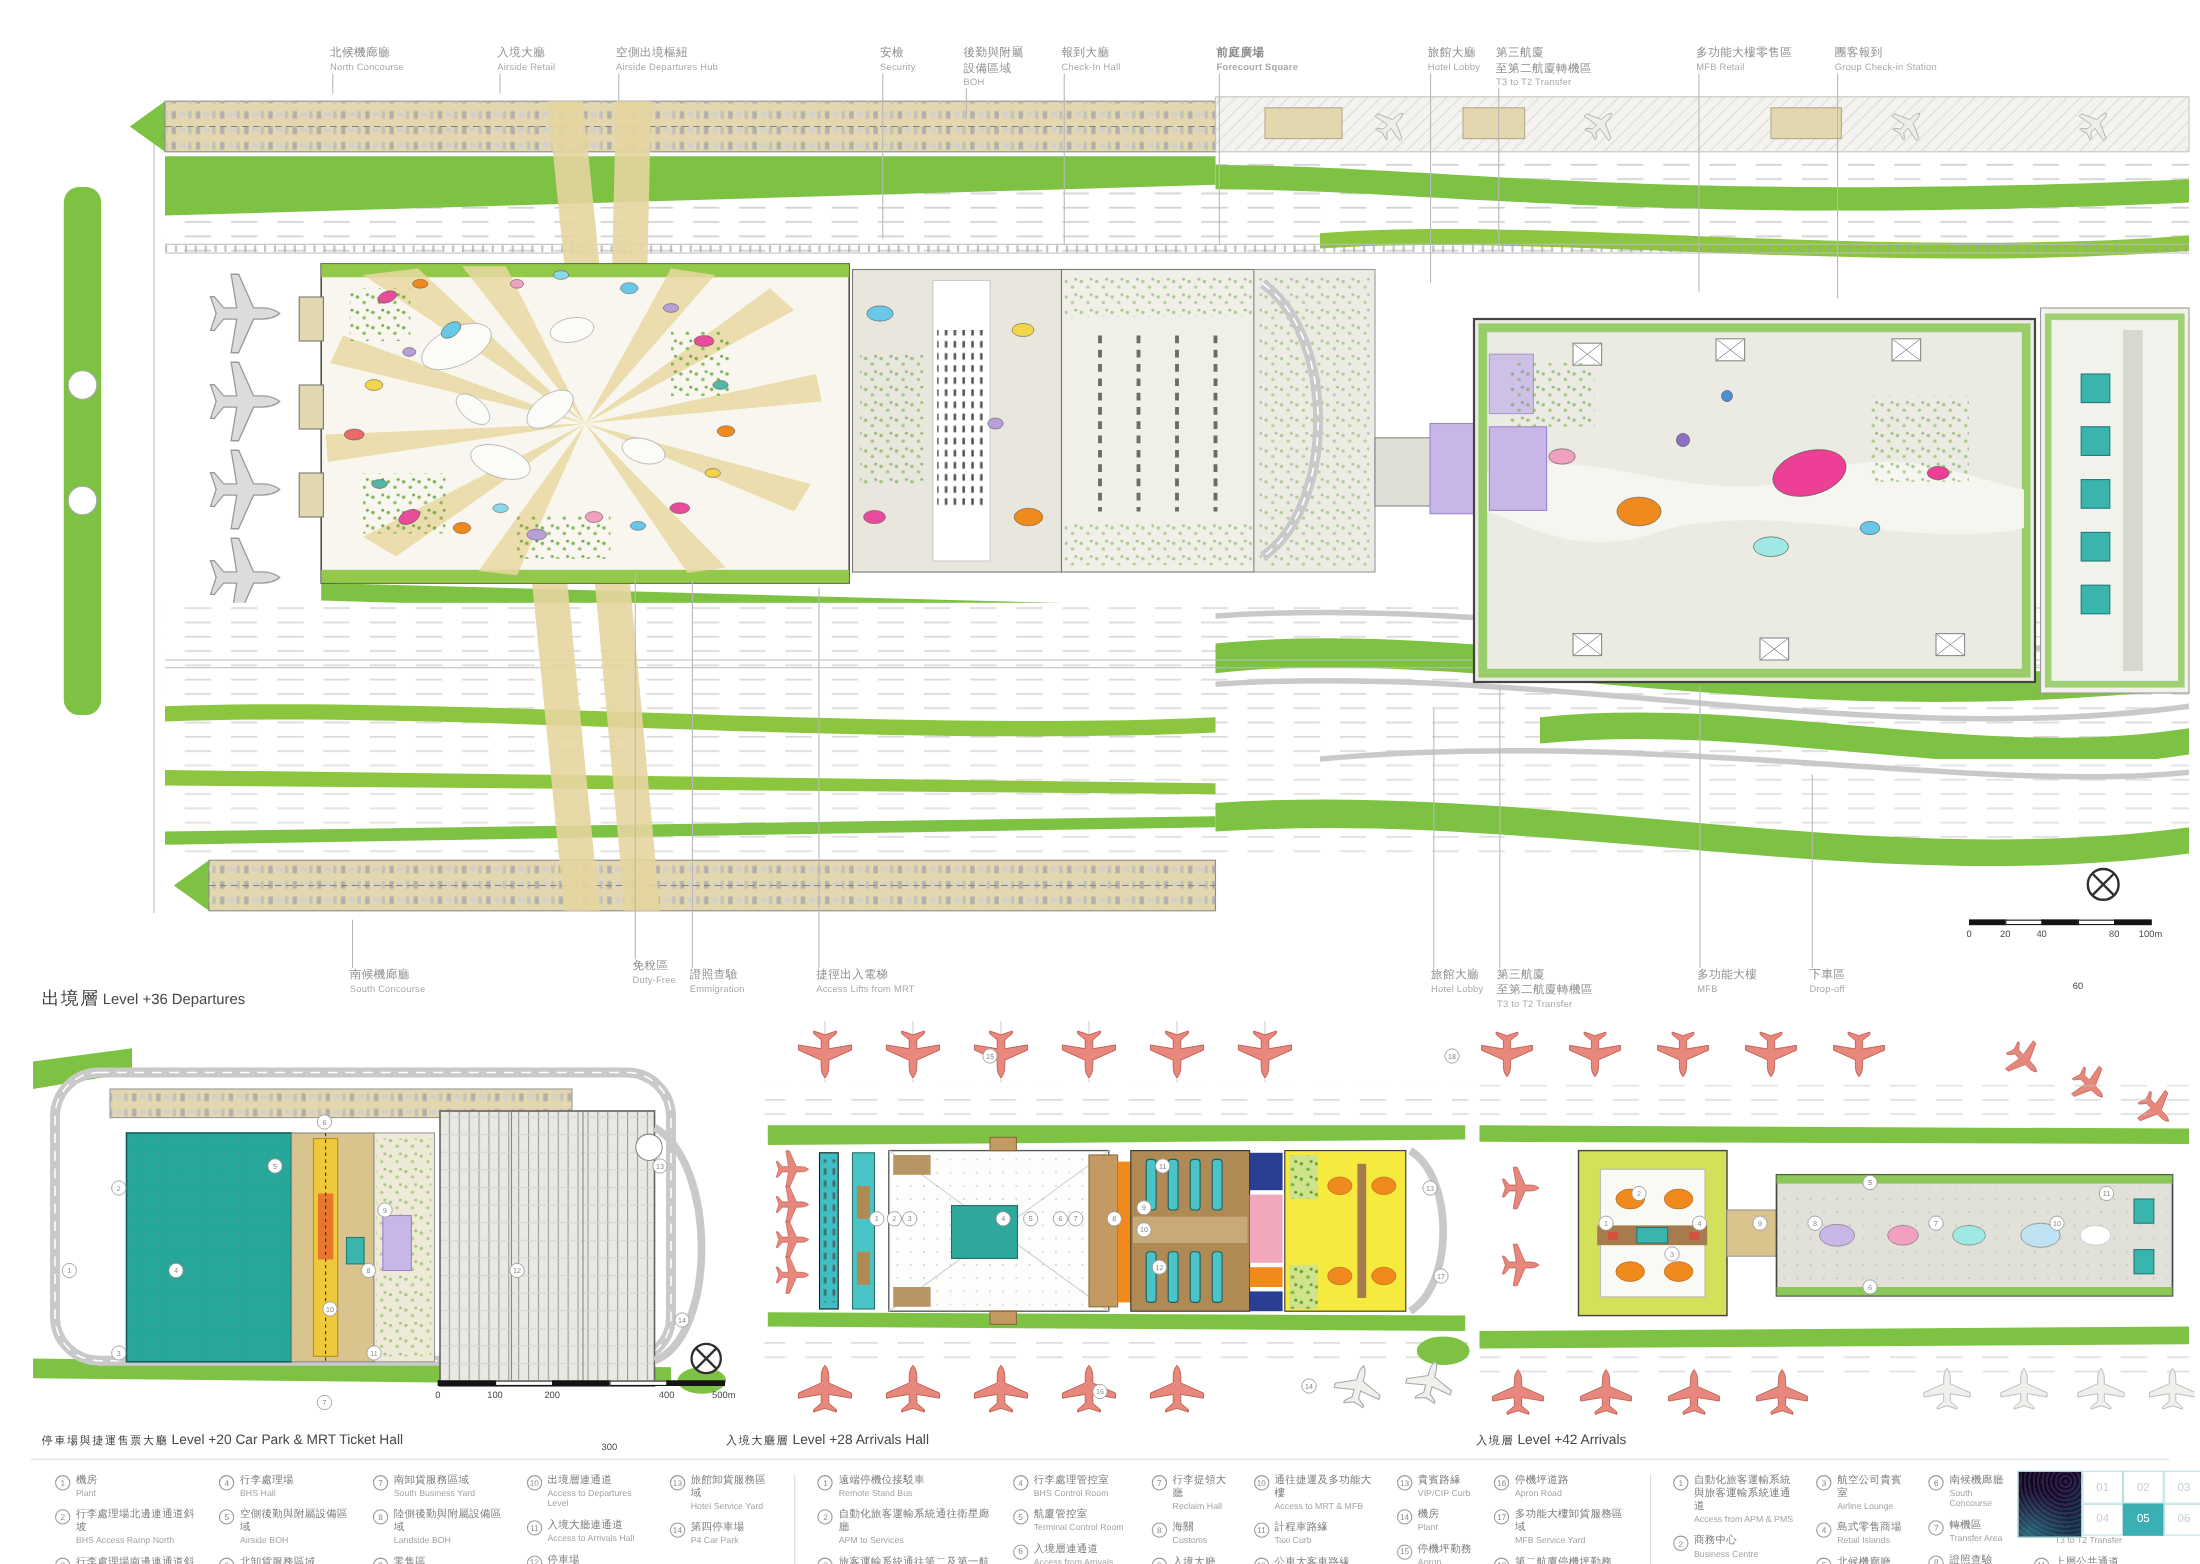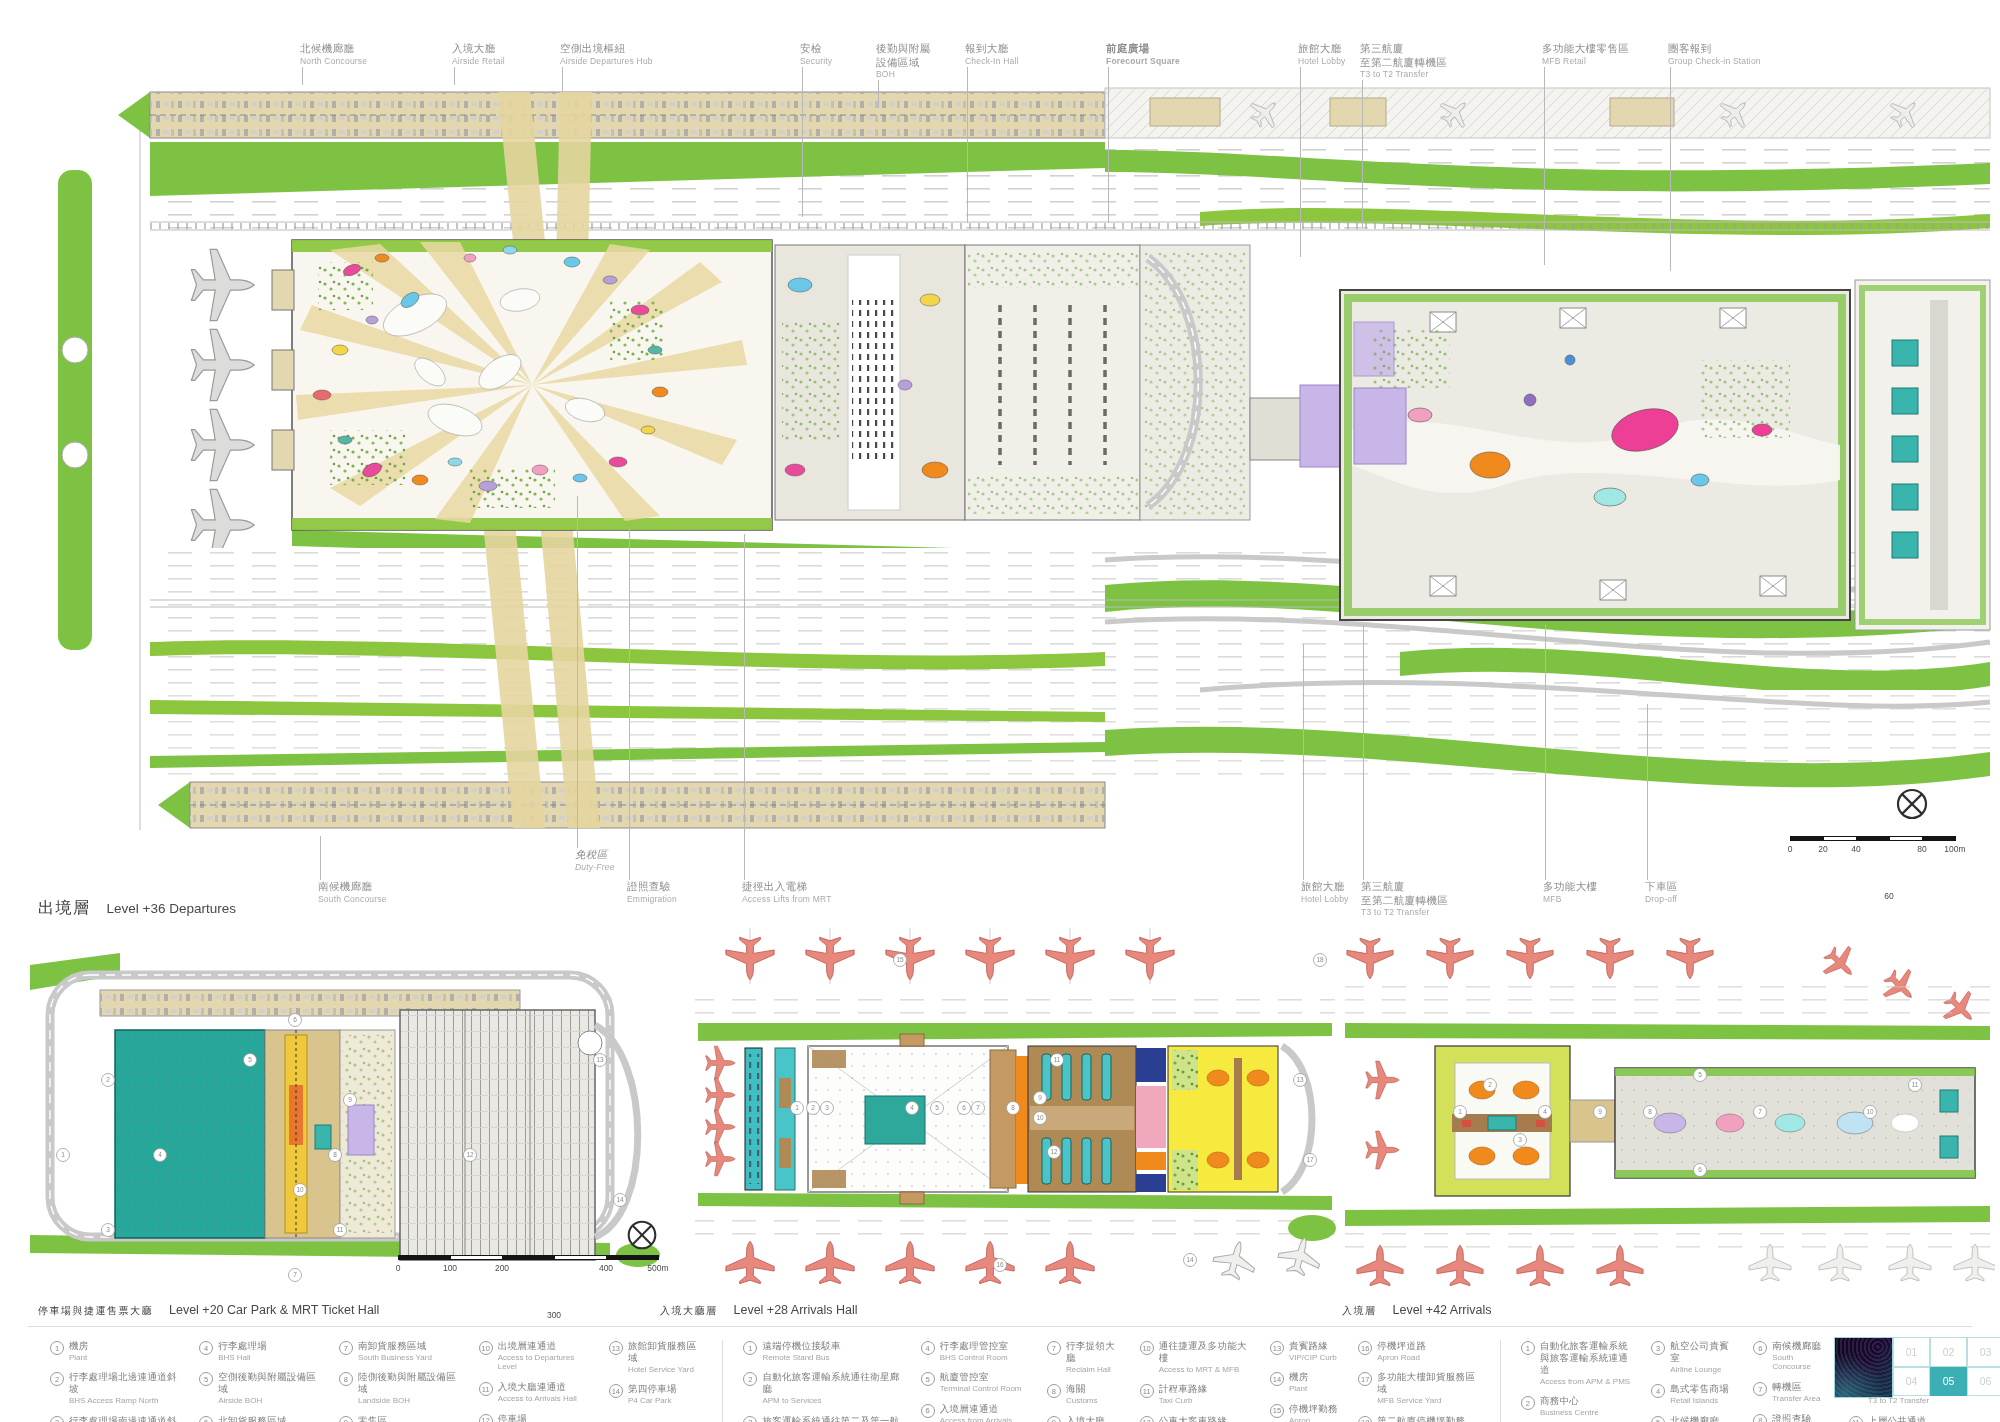--- a/index.html
+++ b/index.html
@@ -6,21 +6,21 @@
   body{font-family:"Liberation Sans","DejaVu Sans",sans-serif}
   .page{position:relative;width:2000px;height:1422px;background:#fff;overflow:hidden}
   svg.plan{position:absolute;left:0;top:0}
   
   .callout{position:absolute;color:#8d8d8d;font-size:10.5px;line-height:1.3;letter-spacing:.4px;white-space:nowrap}
   .callout .en{font-size:8.5px;color:#a9a9a9;letter-spacing:.2px}
   .callout .leader{width:1px;background:#b8b8b8;margin-left:2px}
   
   .plan-title{position:absolute;white-space:nowrap}
   .t-zh{font-size:16px;color:#3a3a3a;letter-spacing:1.5px}
-  .t-en{font-size:13.5px;color:#474747;margin-left:16px}
+  .t-en{font-size:13.5px;color:#474747;margin-left:3px}
   .plan-title.small .t-zh{font-size:10px}
   .plan-title.small .t-en{font-size:12.5px}
   
   .scalebar{position:absolute;height:26px}
   .scalebar .seg{position:absolute;top:0;height:5px;border:1px solid #141414;box-sizing:border-box}
   .scalebar .tick{position:absolute;top:8px;font-size:8.5px;color:#4a4a4a;transform:translateX(-50%)}
   
   .legend-rule{position:absolute;left:28px;right:28px;top:1326px;border-top:1px solid #dcdcdc}
   #legend{position:absolute;left:30px;top:1340px;display:flex;align-items:flex-start}
   .lgroup{display:flex;gap:18px;padding:0 20px}
@@ -621,21 +621,21 @@
       </div>
     </div>
   <div id="bottom-callouts">
       <div class="callout" style="left: 318px; top: 836px;">
         <div class="leader" style="height: 44px;"></div>
         <div>
           <div class="zh">南候機廊廳</div>
           <div class="en">South Concourse</div>
         </div>
       </div>
-      <div class="callout" style="left: 575px; top: 496px; font-style: italic;">
+      <div class="callout" style="left: 575px; top: 520px;">
         <div class="leader" style="height: 352px;"></div>
         <div>
           <div class="zh">免稅區</div>
           <div class="en">Duty-Free</div>
         </div>
       </div>
       <div class="callout" style="left: 627px; top: 528px;">
         <div class="leader" style="height: 352px;"></div>
         <div>
           <div class="zh">證照查驗</div>

